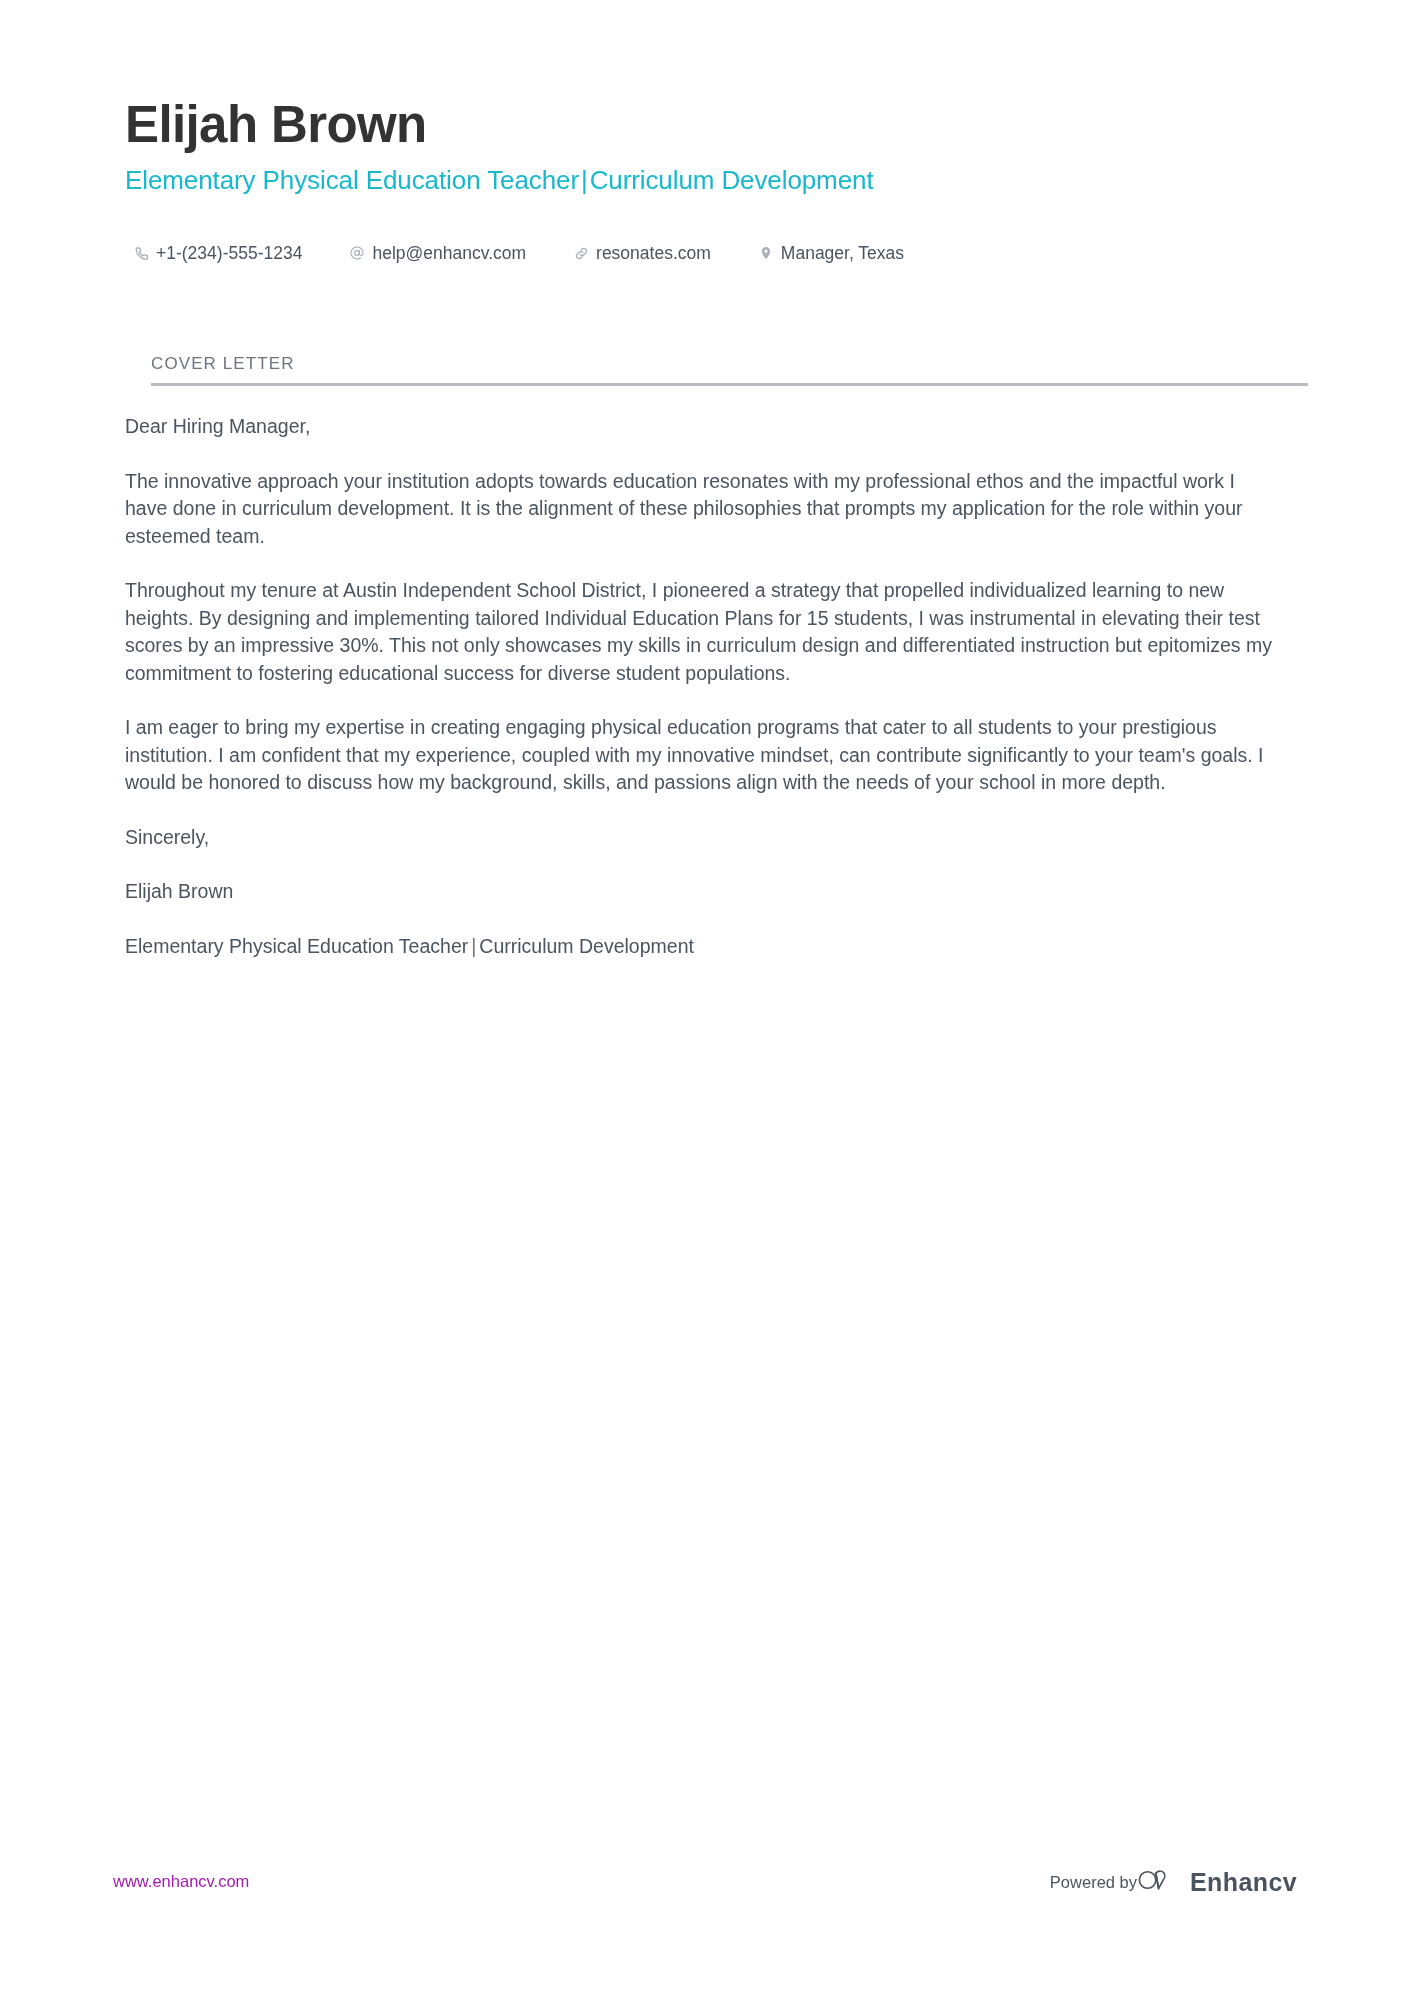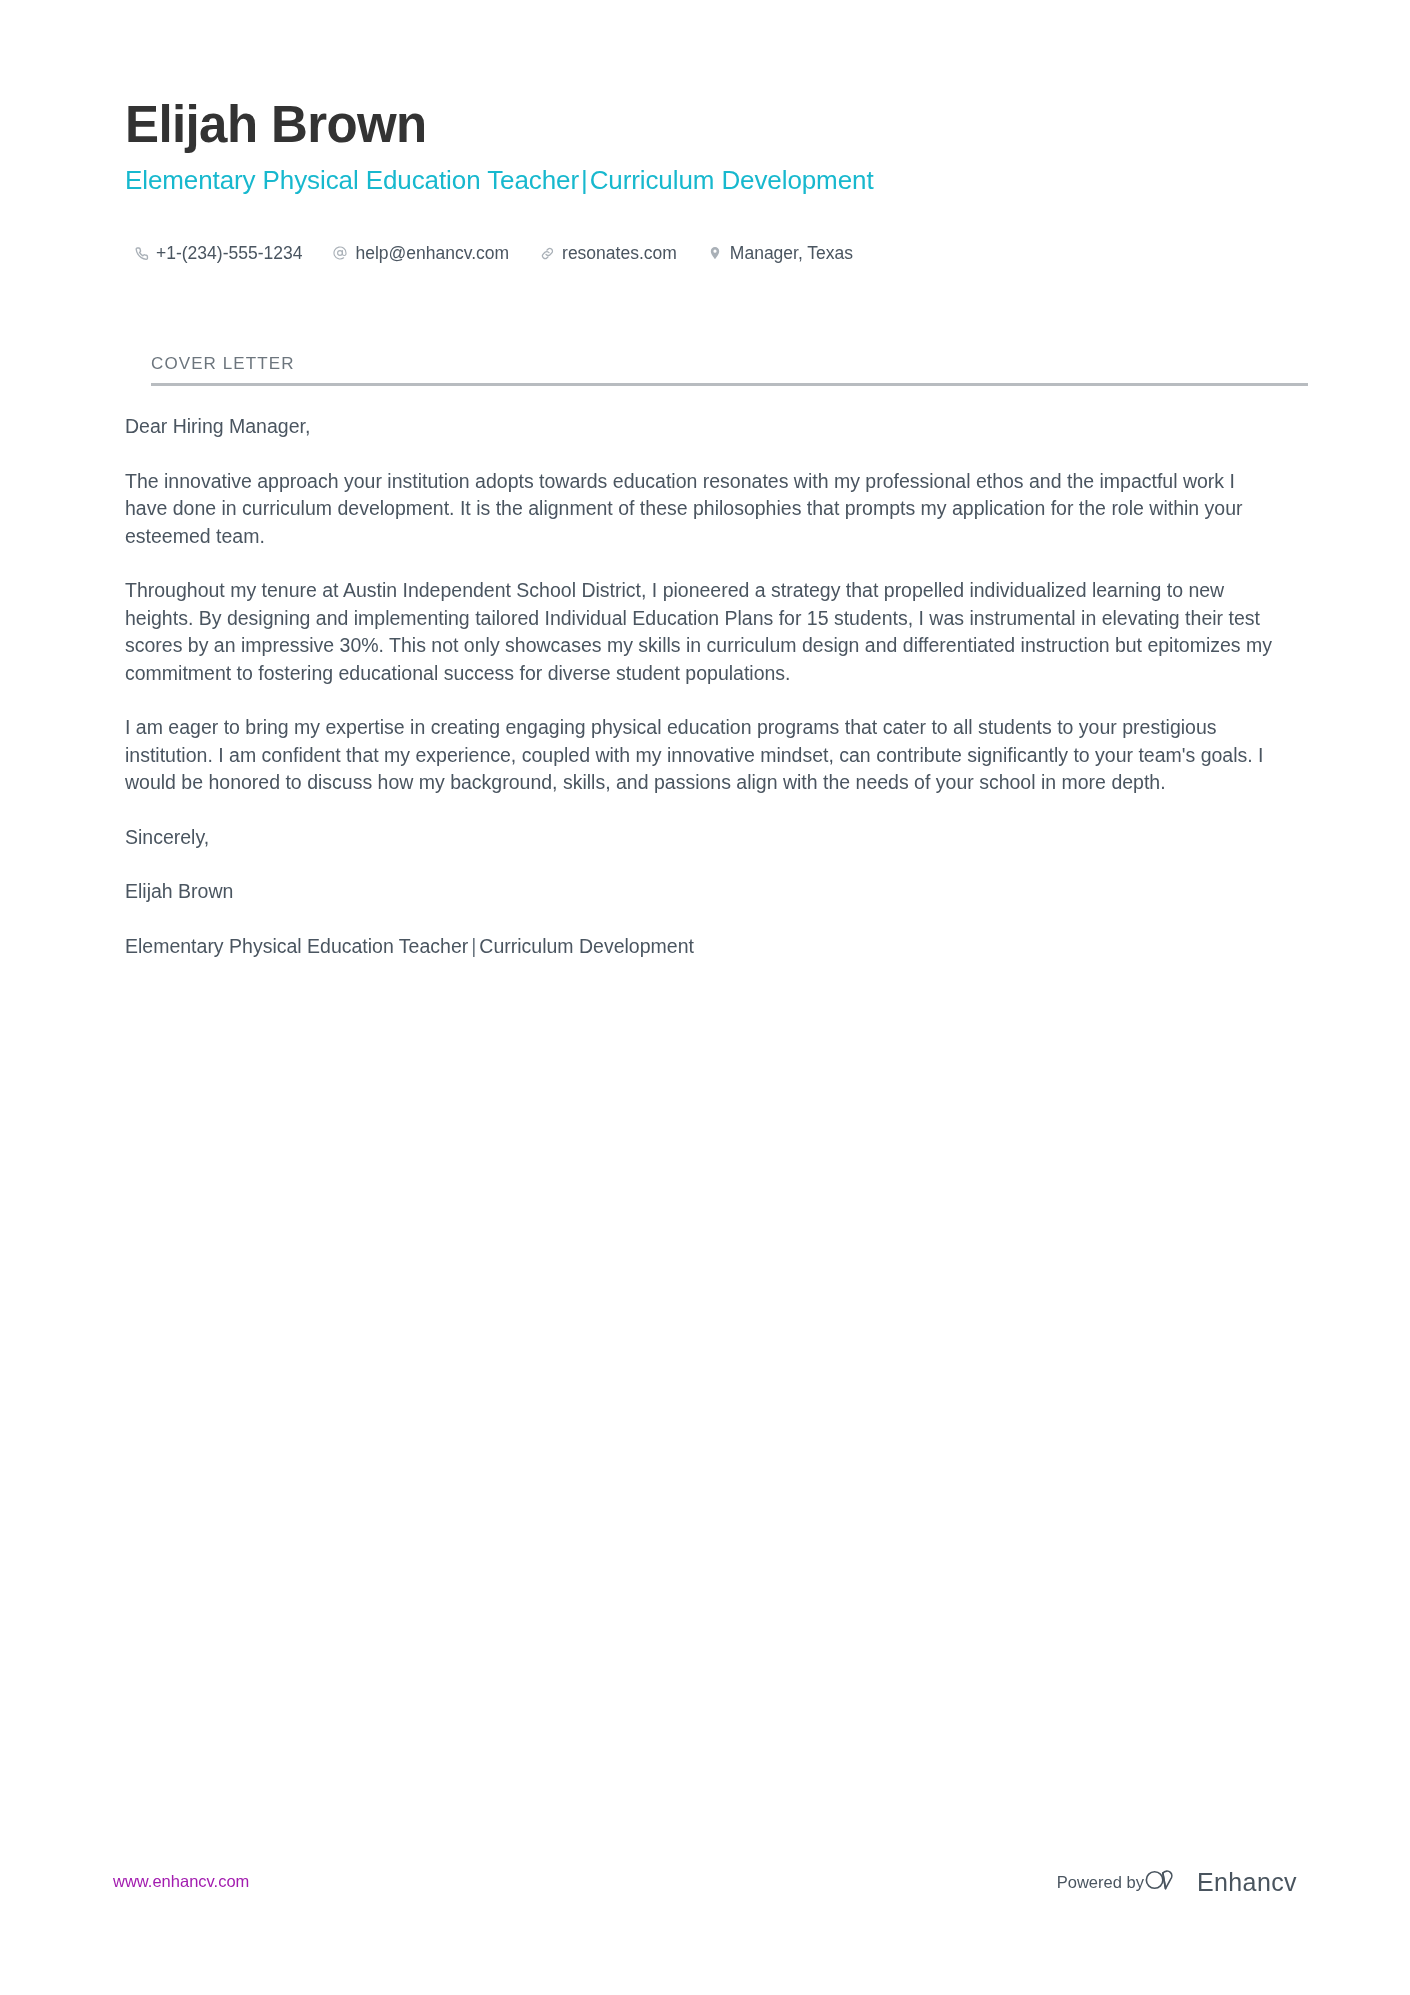--- a/index.html
+++ b/index.html
@@ -59,21 +59,21 @@
     font-weight: 300;
   }
 
   
   .contact-row {
     position: absolute;
     left: 133px;
     top: 242px;
     display: flex;
     align-items: center;
-    gap: 0px;
+    gap: 17px;
     font-size: 17.5px;
     line-height: 22px;
     color: #4a5560;
     white-space: nowrap;
   }
   .contact-item {
     display: flex;
     align-items: center;
     margin-right: 30px;
   }
@@ -167,21 +167,21 @@
     align-items: center;
     gap: 9px;
   }
   .brand-mark { display: block; }
   .brand-word {
     font-size: 25px;
     line-height: 28px;
     letter-spacing: 0.4px;
     color: #49545e;
     font-family: "Liberation Sans", sans-serif;
-    font-weight: normal;
+    font-weight: bold;
   }
 </style>
 </head>
 <body>
 
 <div class="page">
 
   <div class="header">
     <h1 class="full-name">Elijah Brown</h1>
     <div class="job-title">

